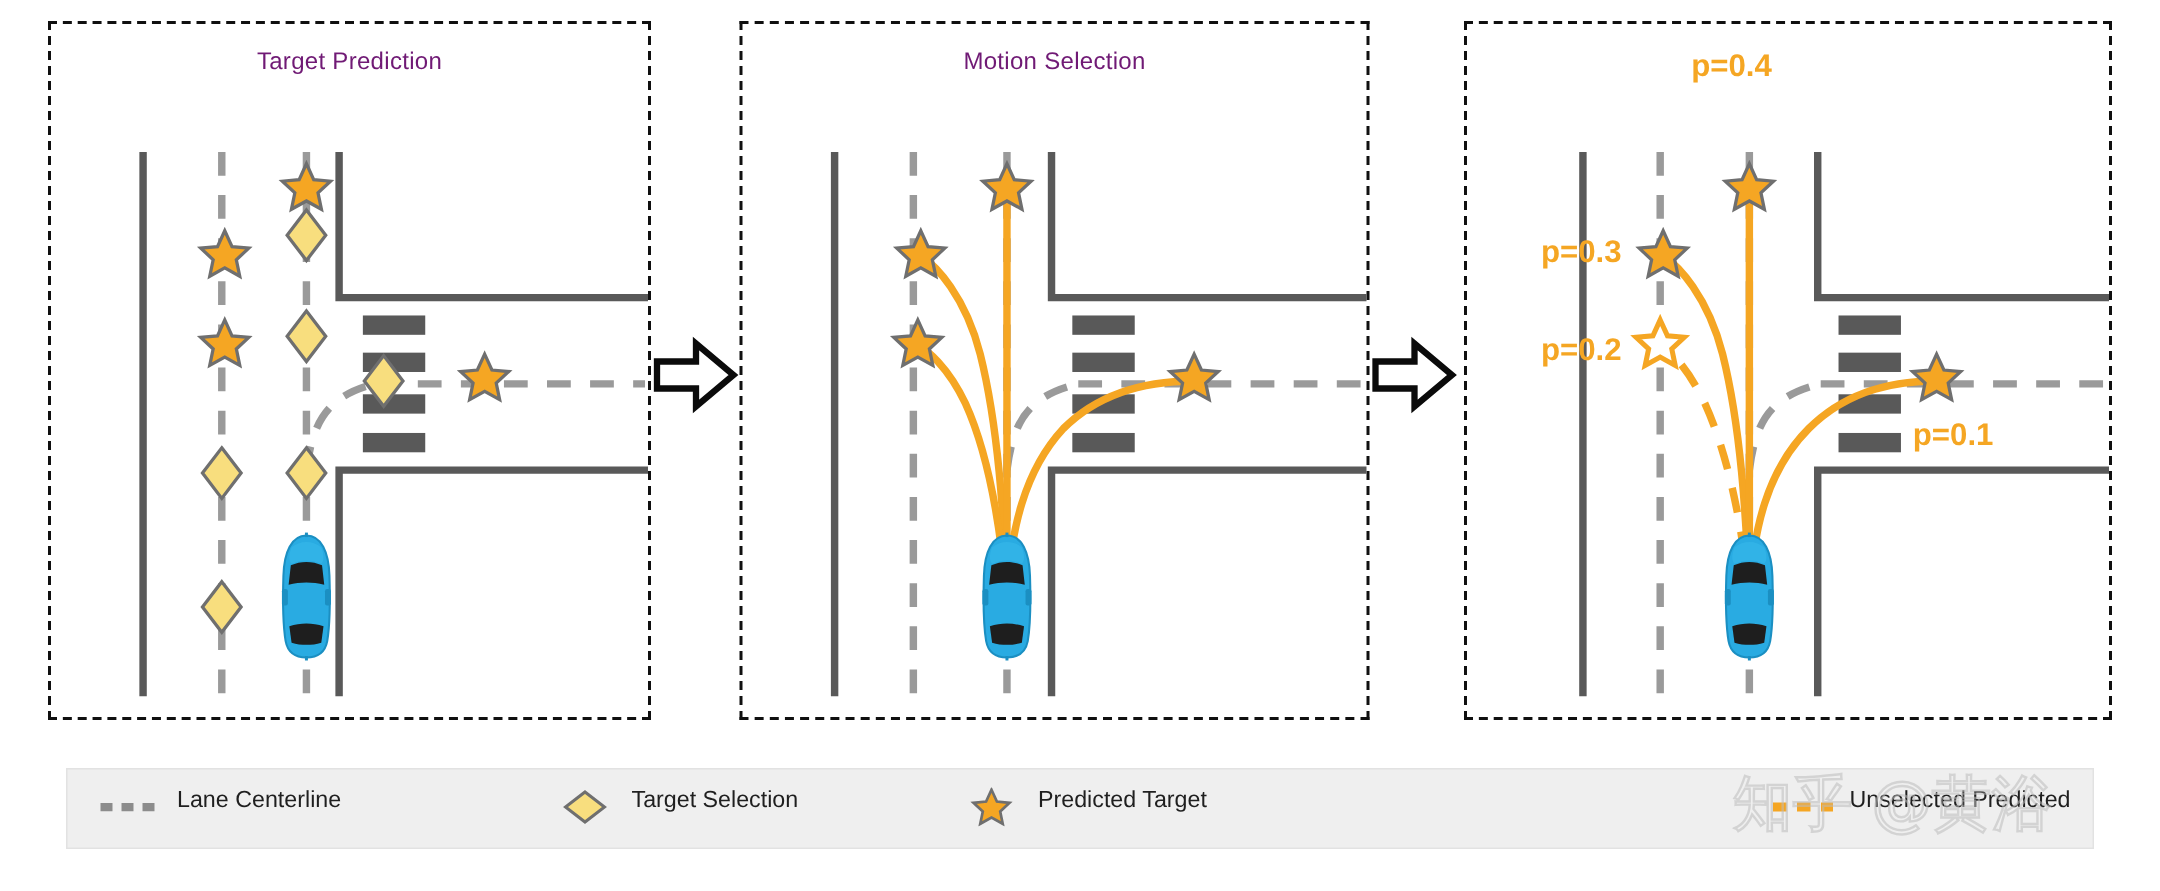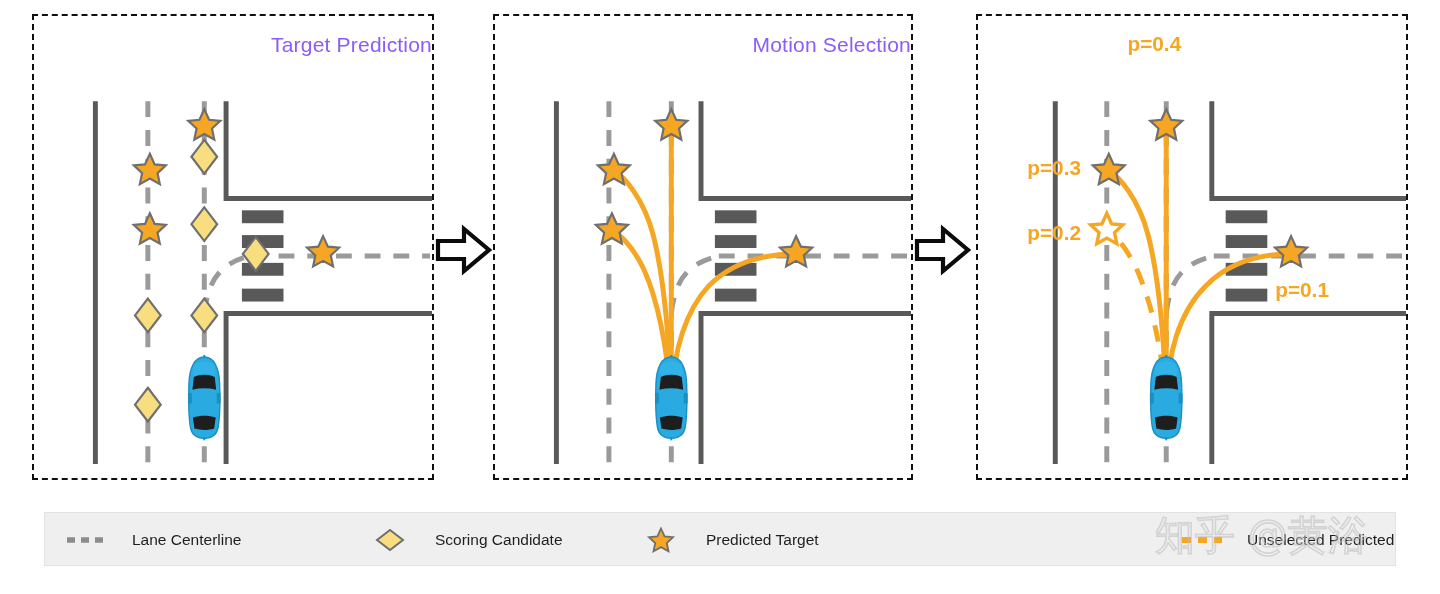--- a/index.html
+++ b/index.html
@@ -17,45 +17,45 @@
     border:2.5px dashed #101010;
     background:#ffffff;
     box-sizing:border-box;
   }
   #panel1{left:32px;width:402px;}
   #panel2{left:493px;width:420px;}
   #panel3{left:976px;width:432px;}
 
   .panel-title{
     position:absolute;left:0;right:0;top:17px;
-    text-align:right;
-    font-size:21px;
-    color:#8b5cf6;
+    text-align:center;
+    font-size:16px;
+    color:#701a75;
     letter-spacing:.2px;
     font-weight:400;
   }
 
   .scene{position:absolute;left:0;top:0;width:100%;height:100%;}
   .scene svg{display:block;width:100%;height:100%;}
 
   .arrow{position:absolute;top:224px;width:60px;height:52px;}
   #arrow1{left:434px;}
   #arrow2{left:913px;}
 
   
   #legend{
     position:absolute;left:44px;top:512px;
     width:1352px;height:54px;
     background:#efefef;
     border:1px solid #e2e2e2;
     box-sizing:border-box;
   }
   .leg-item{
-    position:absolute;top:0;height:54px;
-    display:flex;align-items:center;gap:23px;
+    position:absolute;top:12px;height:54px;
+    display:flex;align-items:flex-start;gap:9px;
   }
   .leg-label{
     font-size:15.5px;color:#1f1f1f;white-space:nowrap;
   }
   .leg-gly{width:44px;height:26px;flex:none;}
   .leg-gly svg{display:block}
 
   #watermark{
     position:absolute;left:1155px;top:505px;
     width:270px;height:66px;
@@ -296,21 +296,21 @@
       </span>
       <span class="leg-label">Lane Centerline</span>
     </div>
 
     <div class="leg-item" style="left:323px">
       <span class="leg-gly">
         <svg viewBox="0 0 44 26">
             <path d="M22,3 L35,13 L22,23 L9,13 Z" fill="#F8DE7E" stroke="#6F6F6F" stroke-width="2"></path>
           </svg>
       </span>
-      <span class="leg-label">Scoring Candidate</span>
+      <span class="leg-label">Target Selection</span>
     </div>
 
     <div class="leg-item" style="left:594px">
       <span class="leg-gly">
         <svg viewBox="0 0 44 26">
             <path d="M22,1.5 L25.6,9.4 L34,10.2 L27.8,16 L29.5,24.2 L22,20.1 L14.5,24.2 L16.2,16 L10,10.2 L18.4,9.4 Z" fill="#F5A623" stroke="#6F6F6F" stroke-width="1.8"></path>
           </svg>
       </span>
       <span class="leg-label">Predicted Target</span>
     </div>

